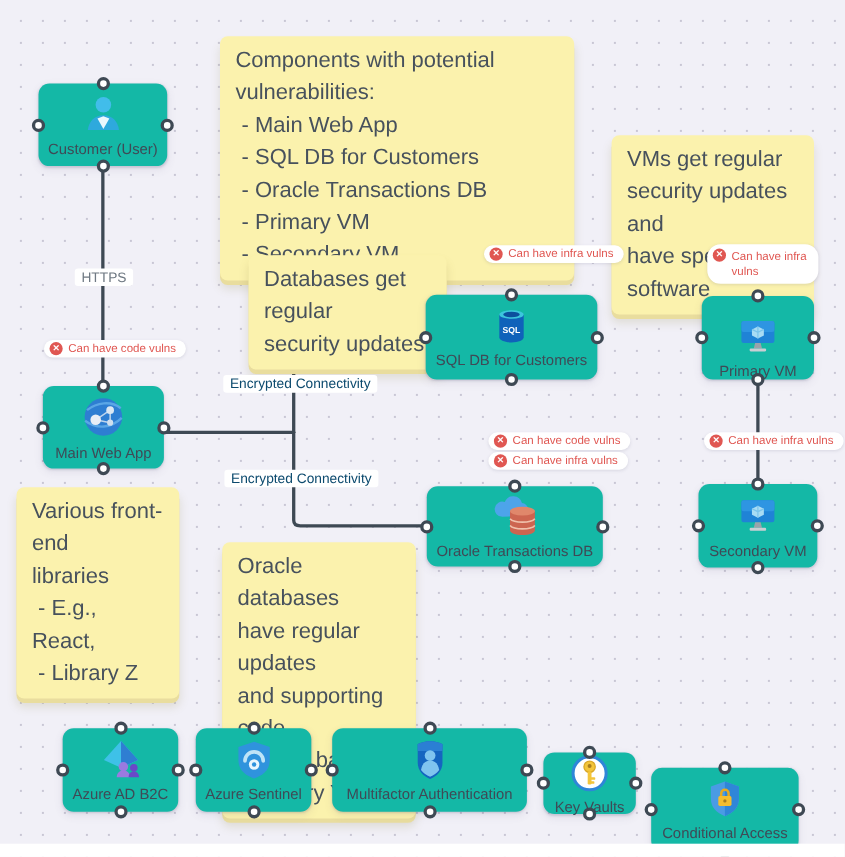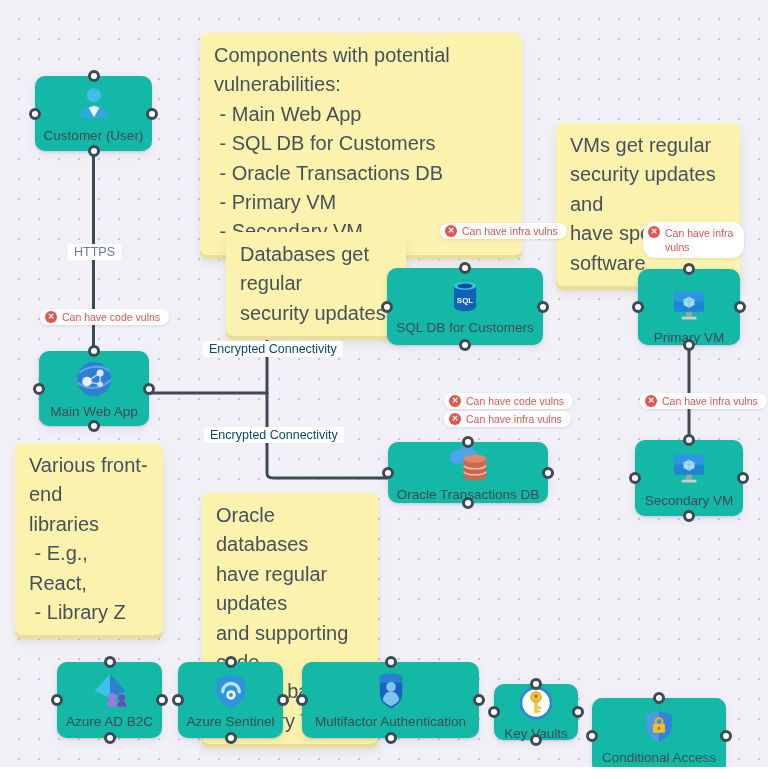--- a/index.html
+++ b/index.html
@@ -154,21 +154,21 @@
     <svg width="38" height="38" viewBox="0 0 48 48">
       <path d="M10 10v26c0 3.3 6.3 6 14 6s14-2.7 14-6V10z" fill="#0f62ba"></path>
       <ellipse cx="24" cy="10" rx="14" ry="5" fill="#3cc6dd"></ellipse>
       <ellipse cx="24" cy="10" rx="9.5" ry="3.2" fill="#0c4f9e"></ellipse>
       <text x="24" y="31.5" font-size="10" font-weight="bold" fill="#ffffff" text-anchor="middle">SQL</text>
     </svg>
   </span>
   <div class="nlabel">SQL DB for Customers</div>
 </div>
 
-<div class="node" style="left:388px;top:442px;width:160px;height:61px;">
+<div class="node" style="left:388px;top:442px;width:160px;height:73px;">
   <span class="port pt"></span>
   <span class="port pl"></span>
   <span class="port pr"></span>
   <span class="port pb"></span>
   <span class="icon">
     <svg width="42" height="40" viewBox="0 0 48 46">
       <path d="M11 24a8 8 0 1 1 2.5-15.6A9.5 9.5 0 0 1 31.5 9.5 7.5 7.5 0 0 1 35 23z" fill="#4da4ea"></path>
       <path d="M19 18v20c0 2.8 5.8 5 13 5s13-2.2 13-5V18z" fill="#cd6550"></path>
       <ellipse cx="32" cy="18" rx="13" ry="4.6" fill="#e0876b"></ellipse>
       <path d="M19 26c2 2.2 7 3.6 13 3.6s11-1.4 13-3.6" stroke="#f0c0ab" stroke-width="1.8" fill="none"></path>

